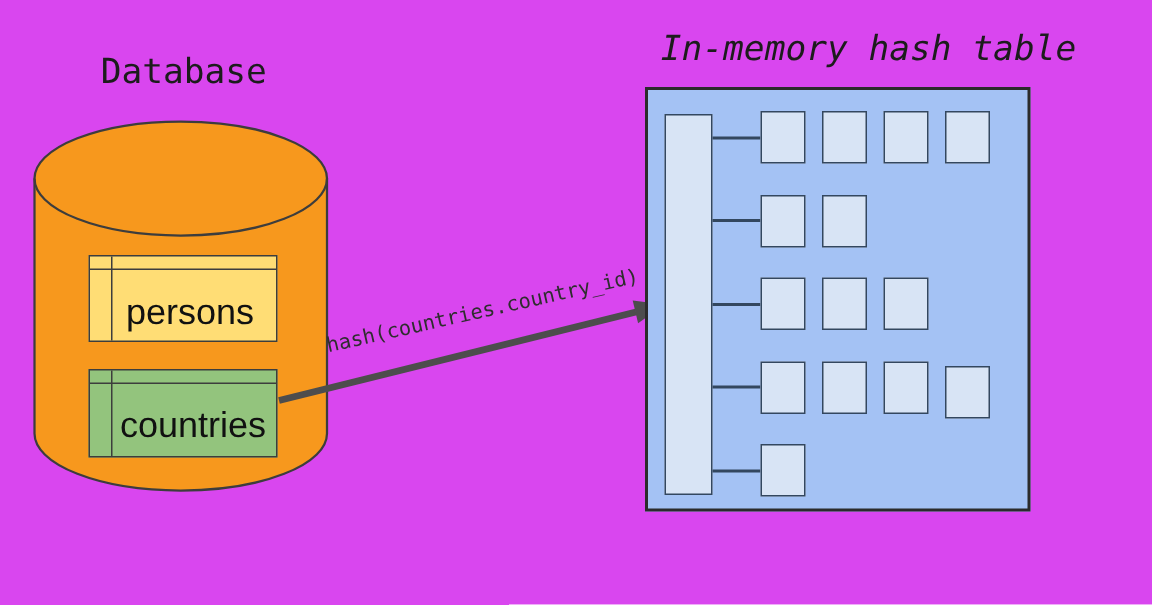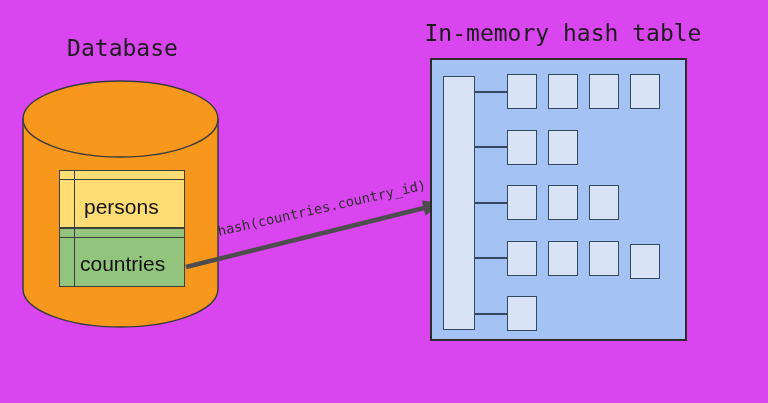--- a/index.html
+++ b/index.html
@@ -31,21 +31,21 @@
   .db-table .vline {
     position: absolute; left: 13.5px; top: 0; bottom: 0;
     width: 1.2px; background: #3d3d3d;
   }
   .db-table .hline {
     position: absolute; left: 0; right: 0; top: 7.5px;
     height: 1.2px; background: #3d3d3d;
   }
   .db-table .tbl-label {
     position: absolute;
-    font-size: 21px;
+    font-size: 24px;
     color: #111111;
     white-space: nowrap;
   }
 
   #hash-box {
     position: absolute;
     left: 430px; top: 58px;
     width: 257px; height: 283px;
     box-sizing: border-box;
     border: 2px solid #2b2b2b;
@@ -84,28 +84,28 @@
 <div id="canvas">
 
   <svg class="overlay" width="768" height="403" viewBox="0 0 768 403">
     <path d="M 23 119 A 97.5 38 0 0 1 218 119 L 218 289 A 97.5 38 0 0 1 23 289 Z" stroke="#3d3d3d" stroke-width="1.5" fill="#F7981D"></path>
     <path d="M 23 119 A 97.5 38 0 0 0 218 119" fill="none" stroke="#3d3d3d" stroke-width="1.5"></path>
     <line x1="186" y1="267" x2="424" y2="208" stroke-width="4.5" stroke="#4d4d4d"></line>
     <polygon points="443,203 425.4,215.5 421.8,200.4" fill="#4d4d4d"></polygon>
   </svg>
 
   <div class="title" style="left:40px; top:35px; width:165px;">Database</div>
-  <div class="title" style="left:418px; top:20px; width:290px;">In-memory hash table</div>
+  <div class="title" style="left:434px; top:20px; width:290px;font-style:italic;">In-memory hash table</div>
 
   <div class="db-table" style="left: 59px; top: 170px; height: 58px; background: rgb(255, 221, 117);">
     <div class="vline"></div>
     <div class="hline"></div>
     <span class="tbl-label" style="left:24px; top:24px;">persons</span>
   </div>
-  <div class="db-table" style="left: 59px; top: 228px; height: 59px; background: rgb(147, 196, 125);">
+  <div class="db-table" style="left: 59px; top: 246px; height: 59px; background: rgb(147, 196, 125);">
     <div class="vline"></div>
     <div class="hline"></div>
     <span class="tbl-label" style="left:20px; top:23px;">countries</span>
   </div>
 
   <div id="arrow-label">hash(countries.country_id)</div>
 
   <div id="hash-box" style="background: rgb(164, 194, 244);">
     <div id="bucket-bar" style="background: rgb(216, 228, 245); border-color: rgb(51, 71, 95);"></div>
     <div>

